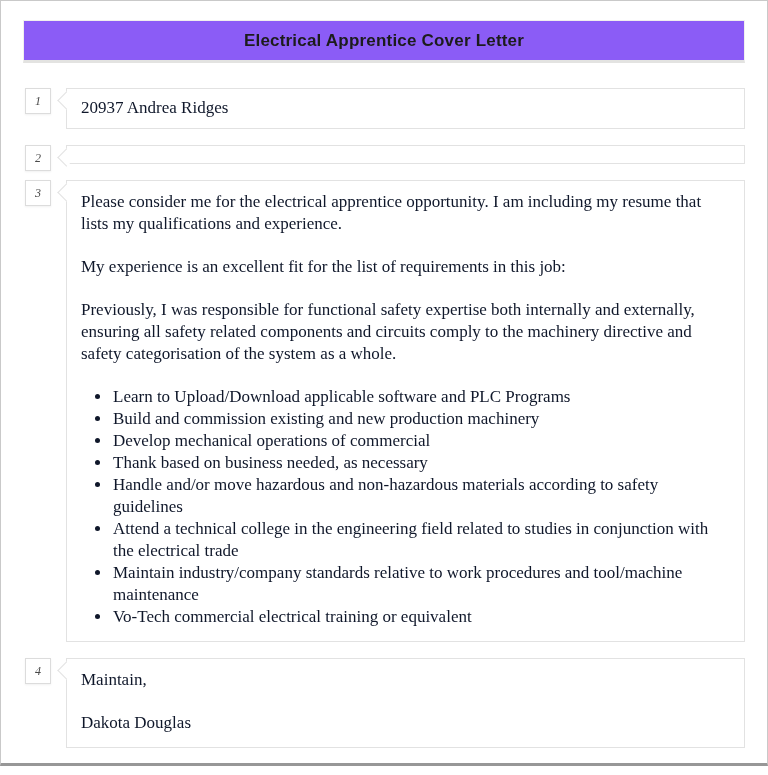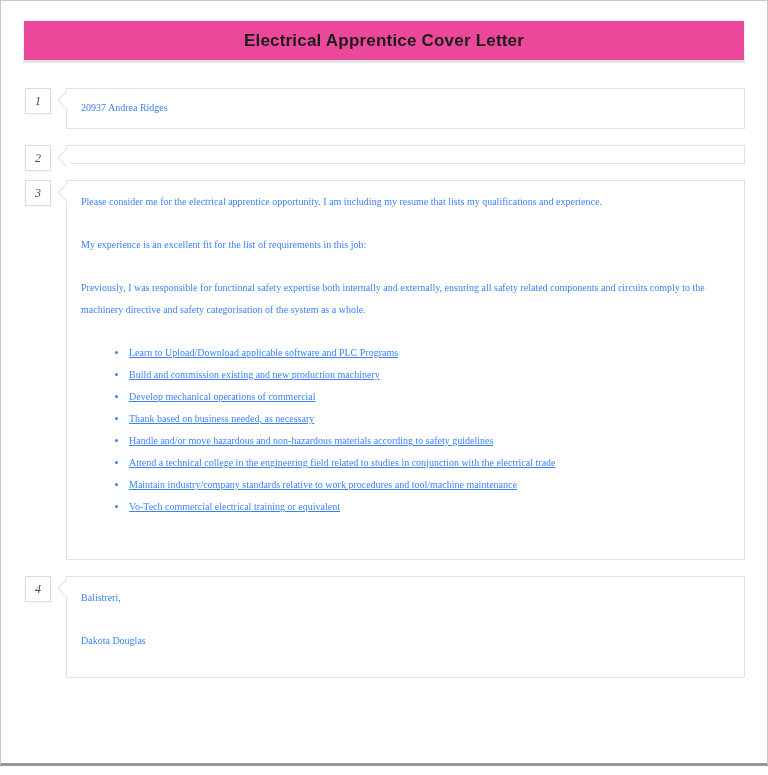--- a/index.html
+++ b/index.html
@@ -17,21 +17,21 @@
     left: 0;
     width: 768px;
     height: 766px;
     background: #ffffff;
     border: 1px solid #c9c9c9;
     border-bottom: 3px solid #979797;
     overflow: hidden;
   }
   .header {
     margin: 19px 22px 0 22px;
-    background: #ec4899;
+    background: #8b5cf6;
     border: 1px solid #f0f0ee;
     border-bottom: 3px solid #e3e3e1;
     text-align: center;
     padding: 10px 0 9px 0;
   }
   .header .title {
     font-family: "Liberation Sans", sans-serif;
     font-weight: bold;
     font-size: 17px;
     color: #1c1c1c;
@@ -57,45 +57,44 @@
     justify-content: center;
     font-style: italic;
     font-size: 12px;
     color: #4a4a4a;
   }
   .content-box {
     position: relative;
     background: #ffffff;
     border: 1px solid #e2e2e2;
     padding: 8px 14px 9px 14px;
-    font-size: 10px;
+    font-size: 17px;
     line-height: 22px;
-    color: #3b82f6;
+    color: #0f172a;
   }
   .notch {
     position: absolute;
     left: -7px;
     top: 5px;
     width: 13px;
     height: 13px;
     background: #ffffff;
     border-left: 1px solid #e2e2e2;
     border-bottom: 1px solid #e2e2e2;
     transform: rotate(45deg);
   }
   .content-box p { margin: 0 0 21px 0; }
   .content-box p:last-child { margin-bottom: 0; }
   .content-box .line { margin: 0; }
   .bold { font-weight: bold; }
-  .body-pad { padding-top: 10px; padding-bottom: 25px; }
+  .body-pad { padding-top: 10px; padding-bottom: 13px; }
   ul.req-list {
-    margin: 16px;
+    margin: 0;
     padding: 0 0 0 31px;
     list-style: disc outside;
-    text-decoration: underline;
   }
   ul.req-list li { margin: 0; padding-left: 1px; }
 </style>
 </head>
 <body>
 
 <div class="frame">
 
   <div class="header">
     <span class="title">Electrical Apprentice Cover Letter</span>
@@ -143,19 +142,19 @@
         </ul>
       </div>
     </div>
 
     <div class="section-row">
       <div class="marker">
         <span>4</span>
       </div>
       <div class="content-box body-pad">
         <span class="notch"></span>
-        <p>Balistreri,</p>
+        <p>Maintain,</p>
         <p>Dakota Douglas</p>
       </div>
     </div>
 
   </div>
 </div>
 
 </body></html>

